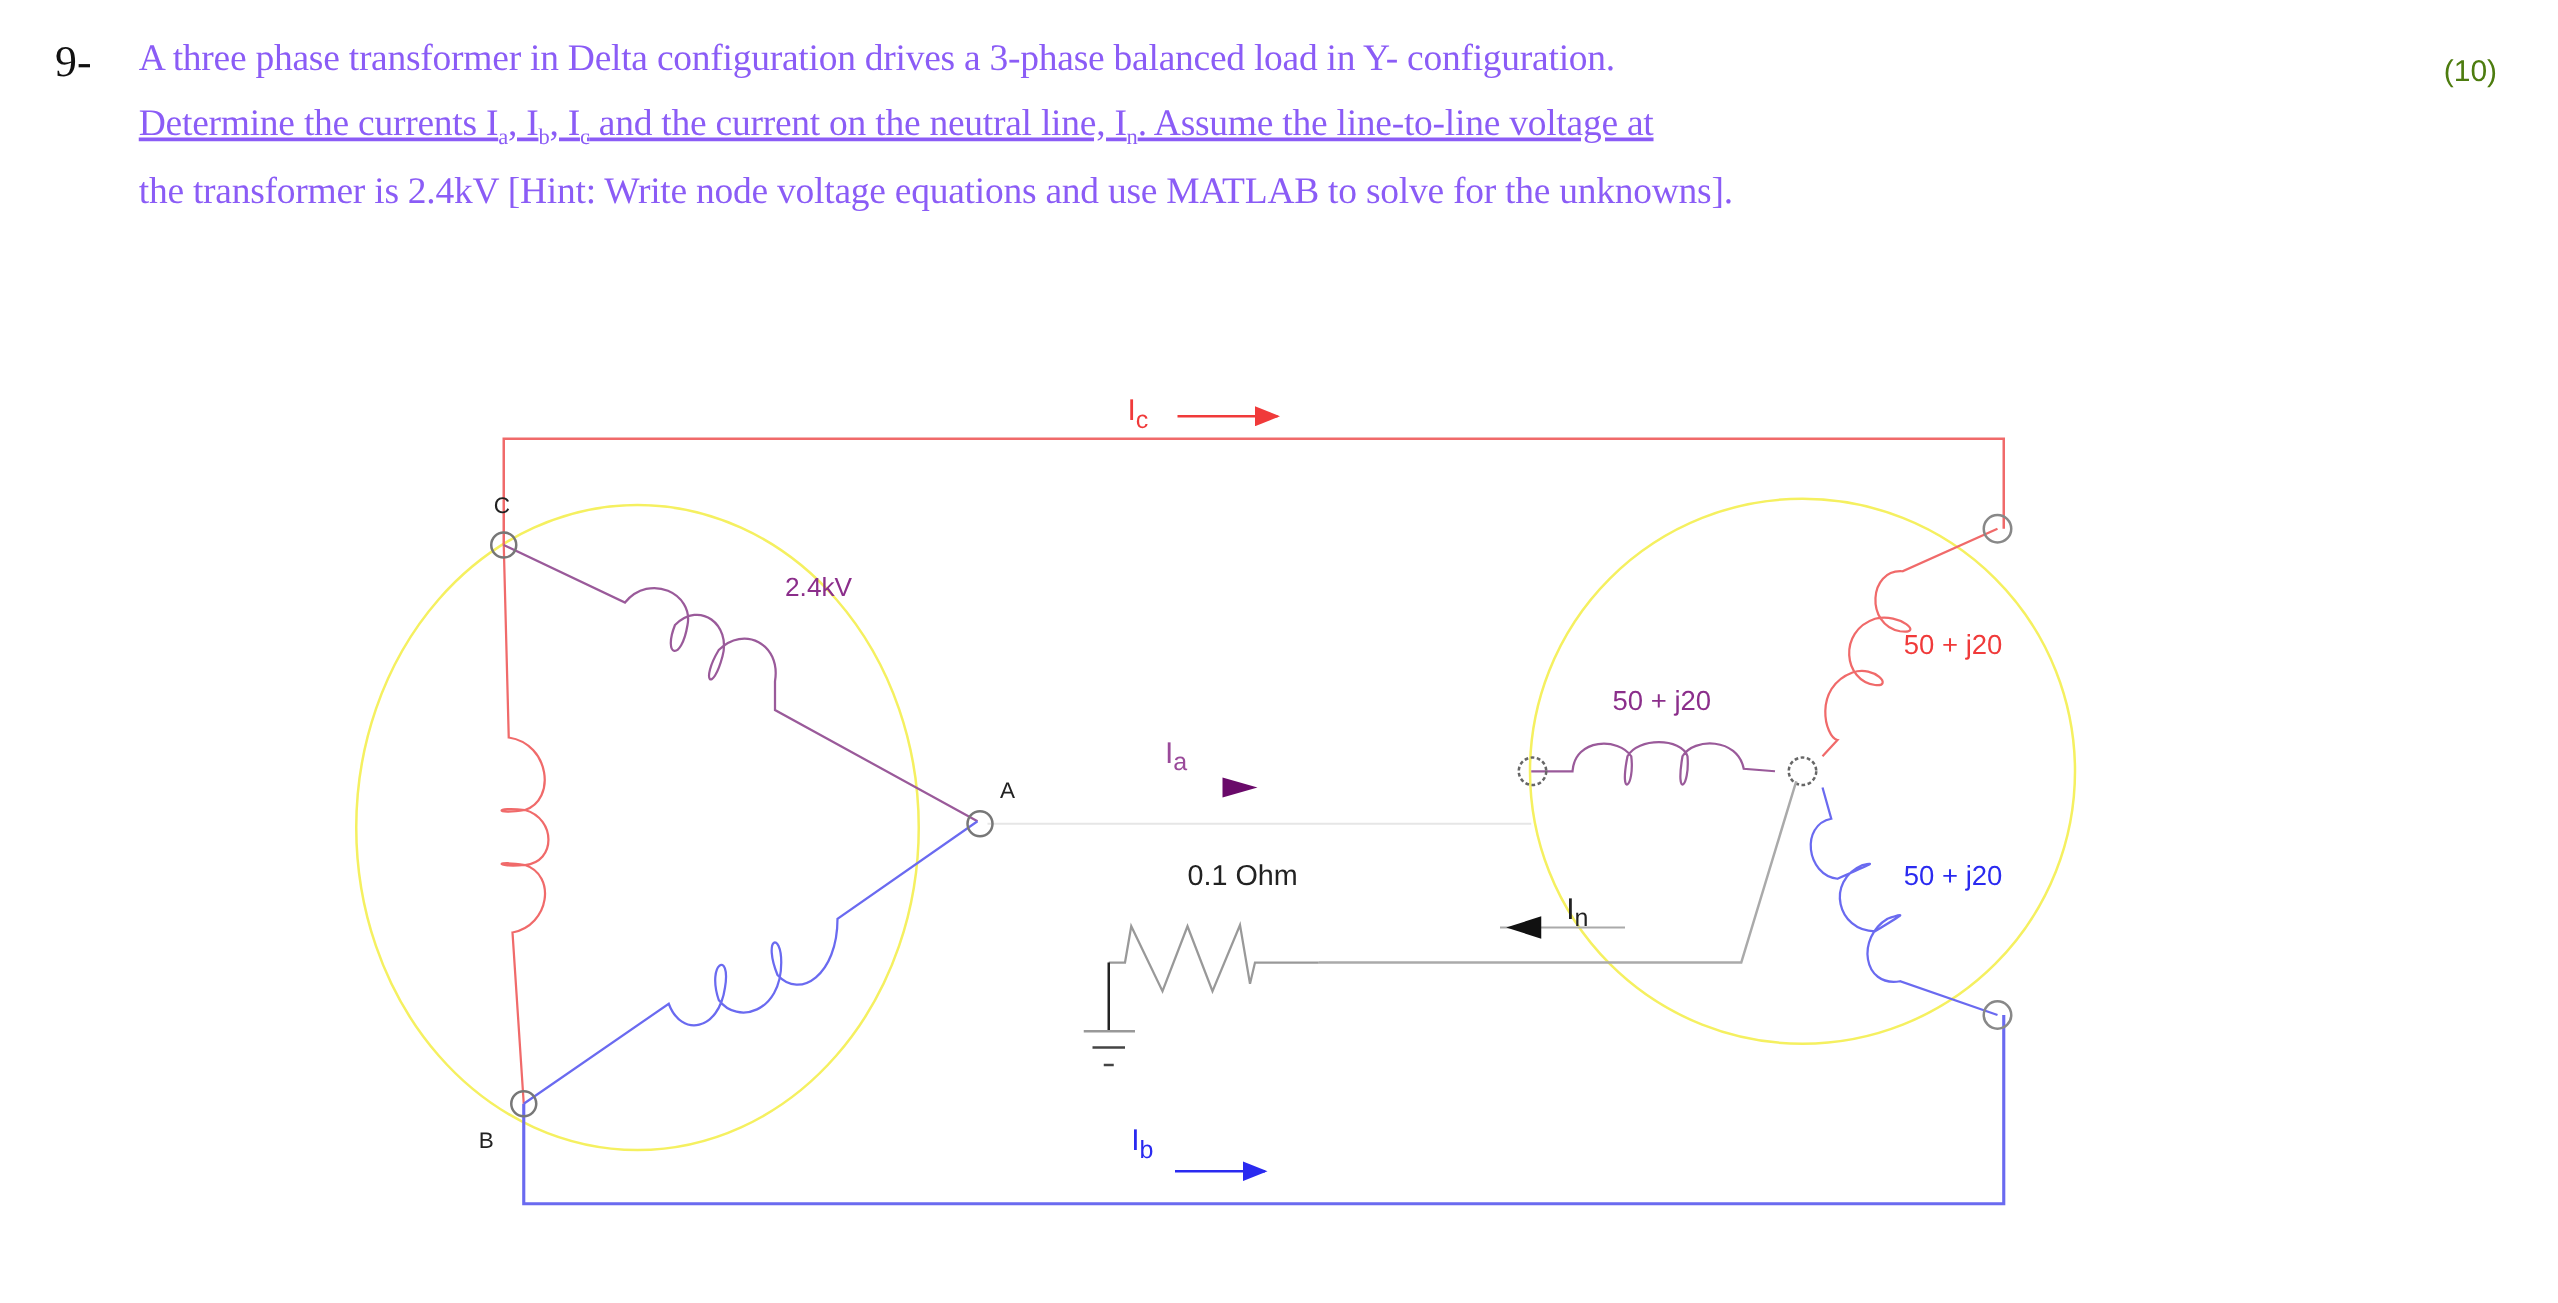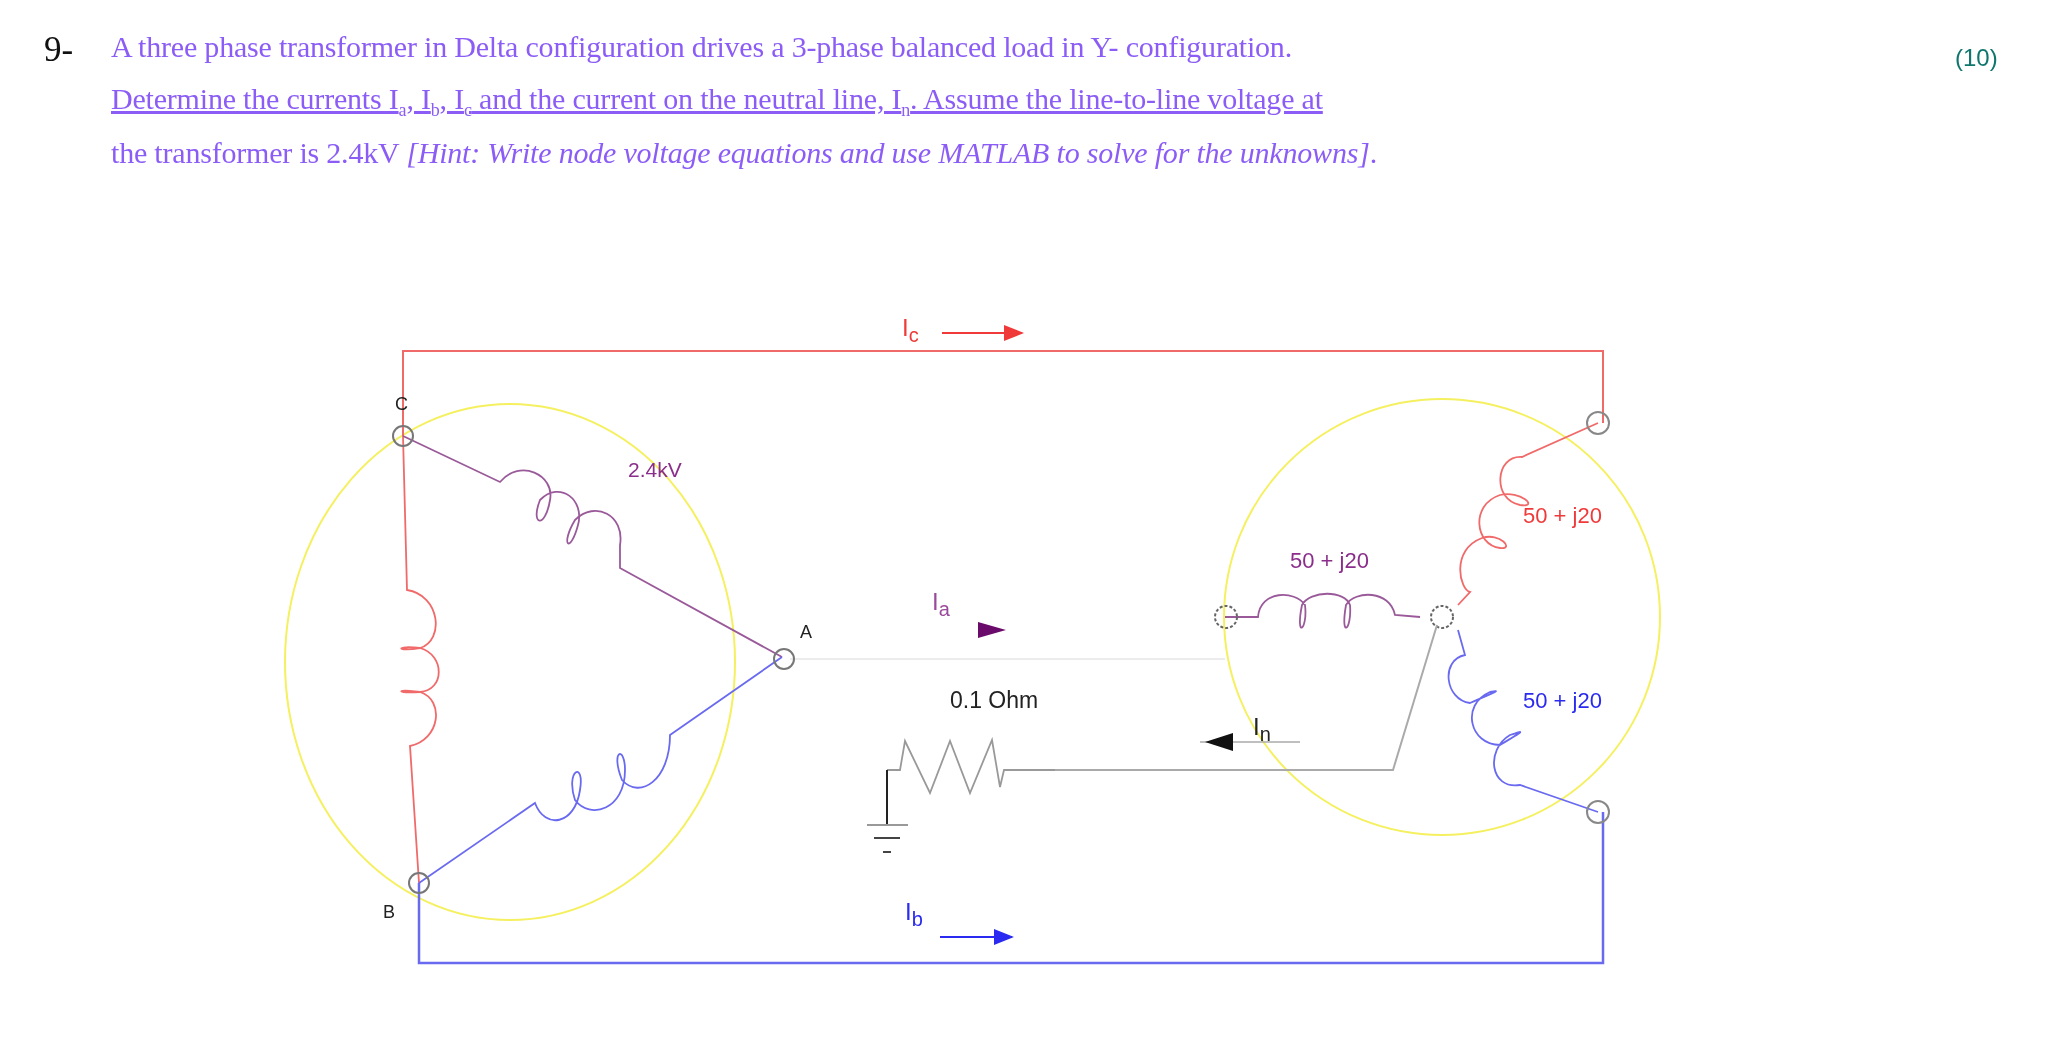--- a/index.html
+++ b/index.html
@@ -1,22 +1,22 @@
 <!DOCTYPE html>
 <html><head>
 <meta charset="utf-8">
 <style>
   html, body { margin:0; padding:0; background:#ffffff; }
   body { width:2046px; height:1042px; position:relative; overflow:hidden; }
   .problem { position:absolute; left:0; top:0; width:2046px; }
   .qnum { position:absolute; left:44px; top:30px; font-family:"Liberation Serif", serif; font-size:35px; color:#111; }
   .line { position:absolute; left:111px; font-family:"Liberation Serif", serif; font-size:30px; color:#8b5cf6; white-space:nowrap; letter-spacing:-0.2px; }
   .l1 { top:30px; } .l2 { top:82px;text-decoration:underline; } .l3 { top:136px; }
-  .hint { font-style:italic; }
-  .marks { position:absolute; left:1955px; top:44px; font-family:"Liberation Sans", sans-serif; font-size:24px; color:#0f766e; }
+  .hint { }
+  .marks { position:absolute; left:1955px; top:44px; font-family:"Liberation Sans", sans-serif; font-size:24px; color:#4d7c0f; }
   sub { font-size:0.6em; }
   svg.diagram { position:absolute; left:0; top:0; }
   .lbl { font-family:"Liberation Sans", sans-serif; }
 </style>
 </head>
 <body>
 
 <div class="problem">
   <div class="qnum">9-</div>
   <div class="line l1">A three phase transformer in Delta configuration drives a 3-phase balanced load in Y- configuration.</div>

